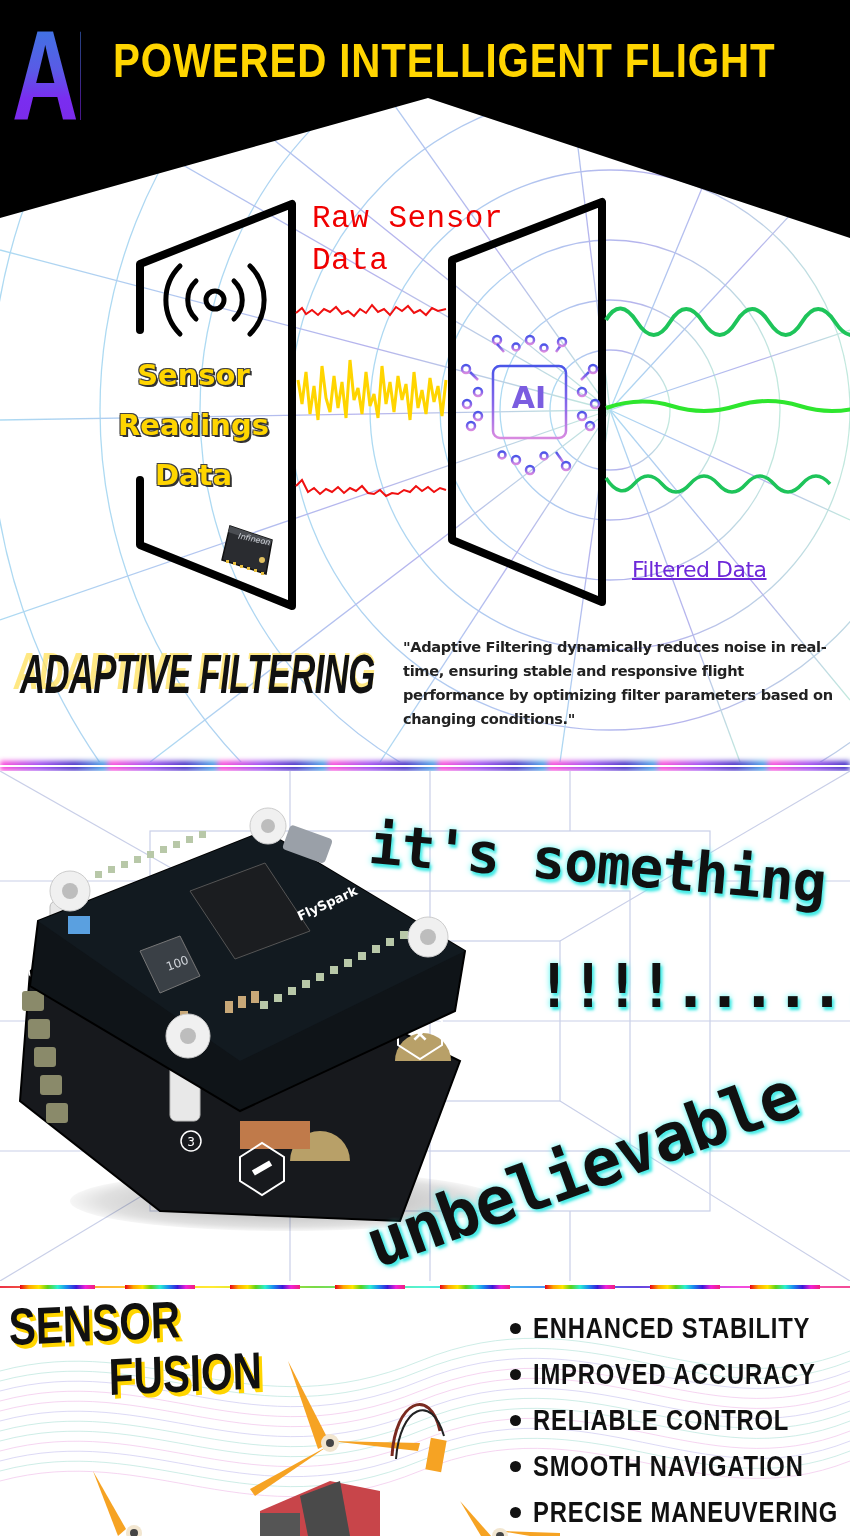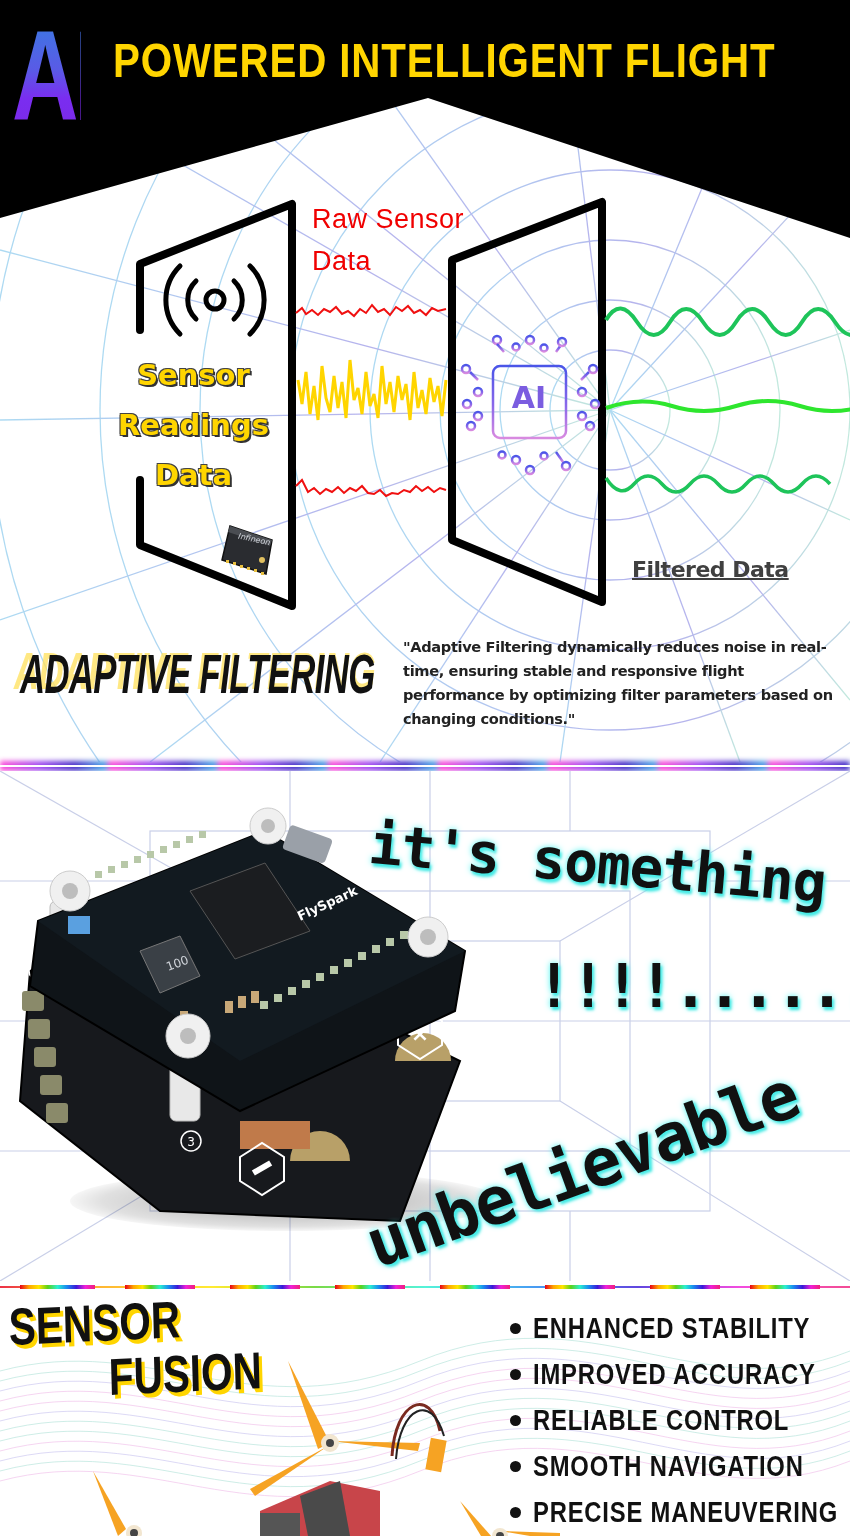--- a/index.html
+++ b/index.html
@@ -21,33 +21,33 @@
     -webkit-background-clip: text; background-clip: text; color: transparent;
   }
   #title {
     left: 113px; top: 34px; font-family: "Liberation Sans", sans-serif;
     font-weight: bold; font-size: 48px; line-height: 54px; color: #ffd500;
     letter-spacing: 1px; transform: scaleX(0.84); transform-origin: left top;
     white-space: nowrap;
   }
 
   #raw-label {
-    left: 312px; top: 198px; font-family: Liberation Sans, sans-serif;
-    font-size: 27px; line-height: 42px; color: #f00000; white-space: pre-line;
+    left: 312px; top: 198px; font-family: Liberation Mono, monospace;
+    font-size: 31px; line-height: 42px; color: #f00000; white-space: pre-line;
     letter-spacing: 0.5px;
   }
   #sensor-label {
     left: 106px; top: 350px; width: 175px; text-align: center;
     font-family: "DejaVu Sans", sans-serif; font-weight: bold; font-size: 29px; line-height: 50px;
     color: #ffd500; white-space: pre-line;
     text-shadow: 2px 2px 0 #333, -1px -1px 0 #444, 1px -1px 0 #444, -1px 1px 0 #444;
   }
   #filtered-label {
-    left: 632px; top: 557px; font-family: "DejaVu Sans", sans-serif; font-weight: bold;
-    font-size: 22px; color: #404040; text-decoration: underline; text-decoration-thickness: 2px;
+    left: 632px; top: 557px; font-family: "DejaVu Sans", sans-serif; font-weight: normal;
+    font-size: 22px; color: #6d28d9; text-decoration: underline; text-decoration-thickness: 2px;
     letter-spacing: -0.5px;
   }
   #ai-chip-text {
     left: 504px; top: 380px; width: 50px; text-align: center;
     font-family: "DejaVu Sans", sans-serif; font-weight: bold; font-size: 30px;
     color: #7b5de0;
   }
   #chip-brand {
     left: 238px; top: 535px; font-size: 8px; color: #cfd3d9;
     font-style: italic; transform: rotate(12deg); font-family: "DejaVu Sans", sans-serif;

